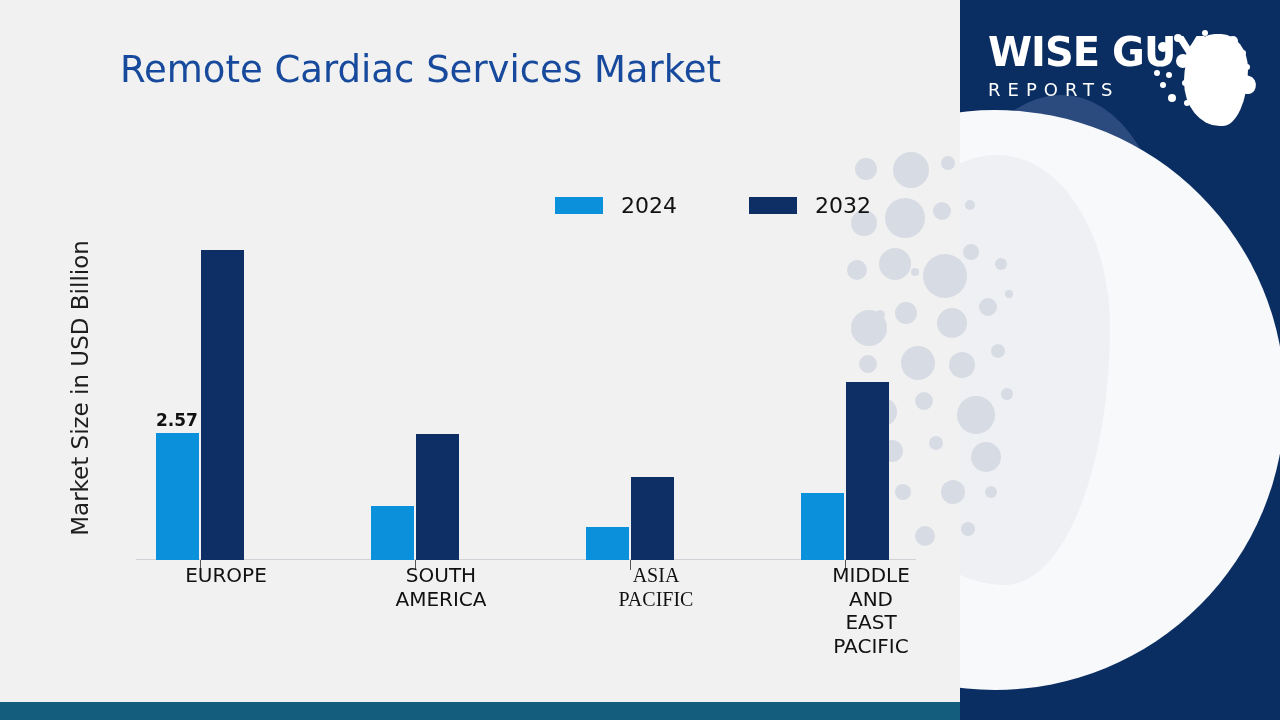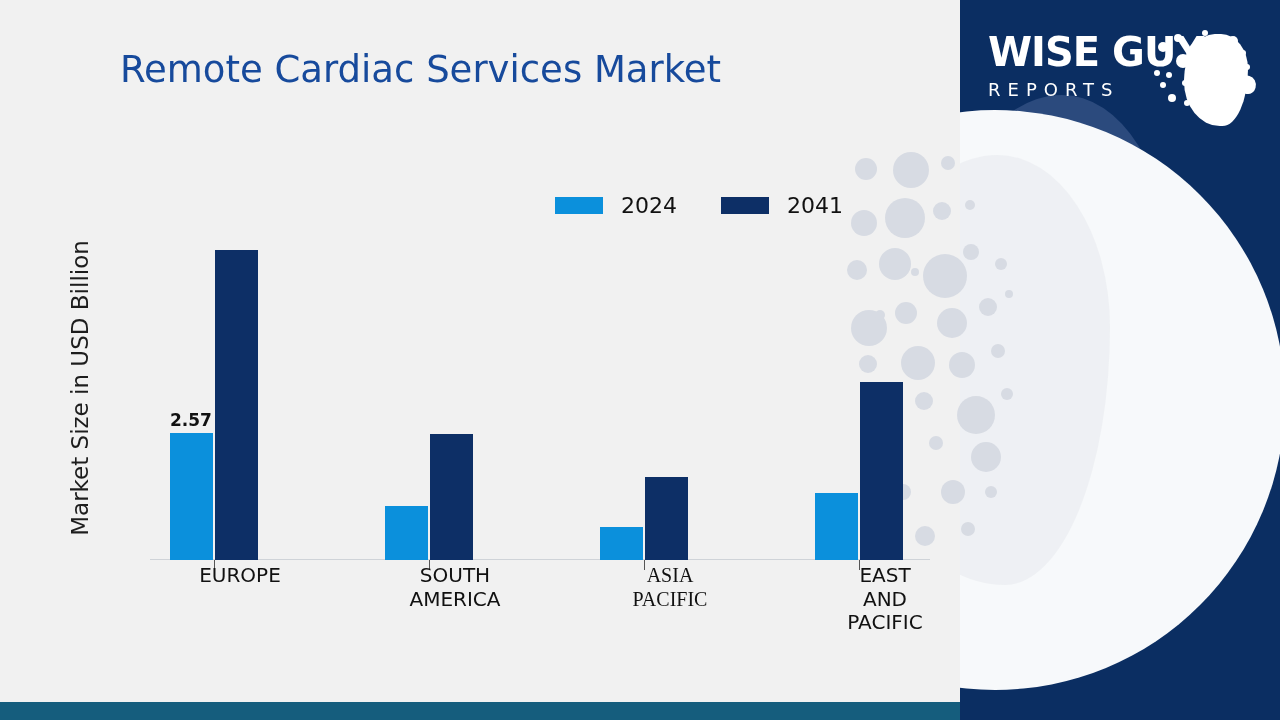--- a/index.html
+++ b/index.html
@@ -94,27 +94,27 @@
   }
 
   
   .chart{position:absolute;left:0;top:0;width:960px;height:720px;z-index:7;}
   .ylabel{
     position:absolute;left:-110px;top:375px;width:380px;
     transform:rotate(-90deg);text-align:center;
     font-size:23px;color:#1d1d1d;white-space:nowrap;
   }
   .legend{
-    position:absolute;left:555px;top:193px;display:flex;align-items:center;gap:44px;
+    position:absolute;left:555px;top:193px;display:flex;align-items:center;gap:72px;
   }
   .legend-item{display:flex;align-items:center;gap:18px;}
   .legend-swatch{width:48px;height:17px;display:block;}
   .legend-label{font-size:22px;color:#111;}
 
-  .plot{position:absolute;left:150px;top:180px;width:780px;height:380px;}
+  .plot{position:absolute;left:136px;top:180px;width:780px;height:380px;}
   .baseline{
     position:absolute;left:0;bottom:0;width:780px;height:1px;background:#cfd3d8;
   }
   .group{
     position:absolute;bottom:0;width:140px;height:380px;
   }
   .bars{position:absolute;bottom:0;left:0;width:140px;height:380px;
         display:flex;align-items:flex-end;justify-content:flex-start;}
   .bar{width:43px;display:block;}
   .bar.b2024{background:#0b90dc;}
@@ -192,21 +192,21 @@
 
   <div class="chart">
     <div class="ylabel">Market Size in USD Billion</div>
     <div class="legend" id="legend">
         <div class="legend-item">
           <span class="legend-swatch" style="background: rgb(11, 144, 220);"></span>
           <span class="legend-label">2024</span>
         </div>
         <div class="legend-item">
           <span class="legend-swatch" style="background: rgb(13, 47, 102);"></span>
-          <span class="legend-label">2041</span>
+          <span class="legend-label">2032</span>
         </div>
       </div>
     <div class="plot" id="plot">
       <div class="baseline"></div>
     <div class="group" style="left: 20px;">
           <div class="bars">
             <div class="bar b2024" style="height: 126.831px;"></div>
             <div class="bar b2032" style="height: 310.416px;"></div>
           </div>
           <div class="value-label" style="bottom: 129.831px;">2.57</div>
@@ -237,22 +237,23 @@
             <div>PACIFIC</div>
           </div>
         </div>
         <div class="group" style="left: 665px;">
           <div class="bars">
             <div class="bar b2024" style="height: 67.1169px;"></div>
             <div class="bar b2032" style="height: 177.662px;"></div>
           </div>
           <div class="tick"></div>
           <div class="cat-label">
+            <div>MIDDLE</div>
+            <div>AND</div>
             <div>EAST</div>
-            <div>AND</div>
             <div>PACIFIC</div>
           </div>
         </div>
       </div>
   </div>
 
   <div class="logo">
     <div class="logo-main">WISE GUY</div>
     <div class="logo-sub">REPORTS</div>
     <div class="logo-face"></div>

